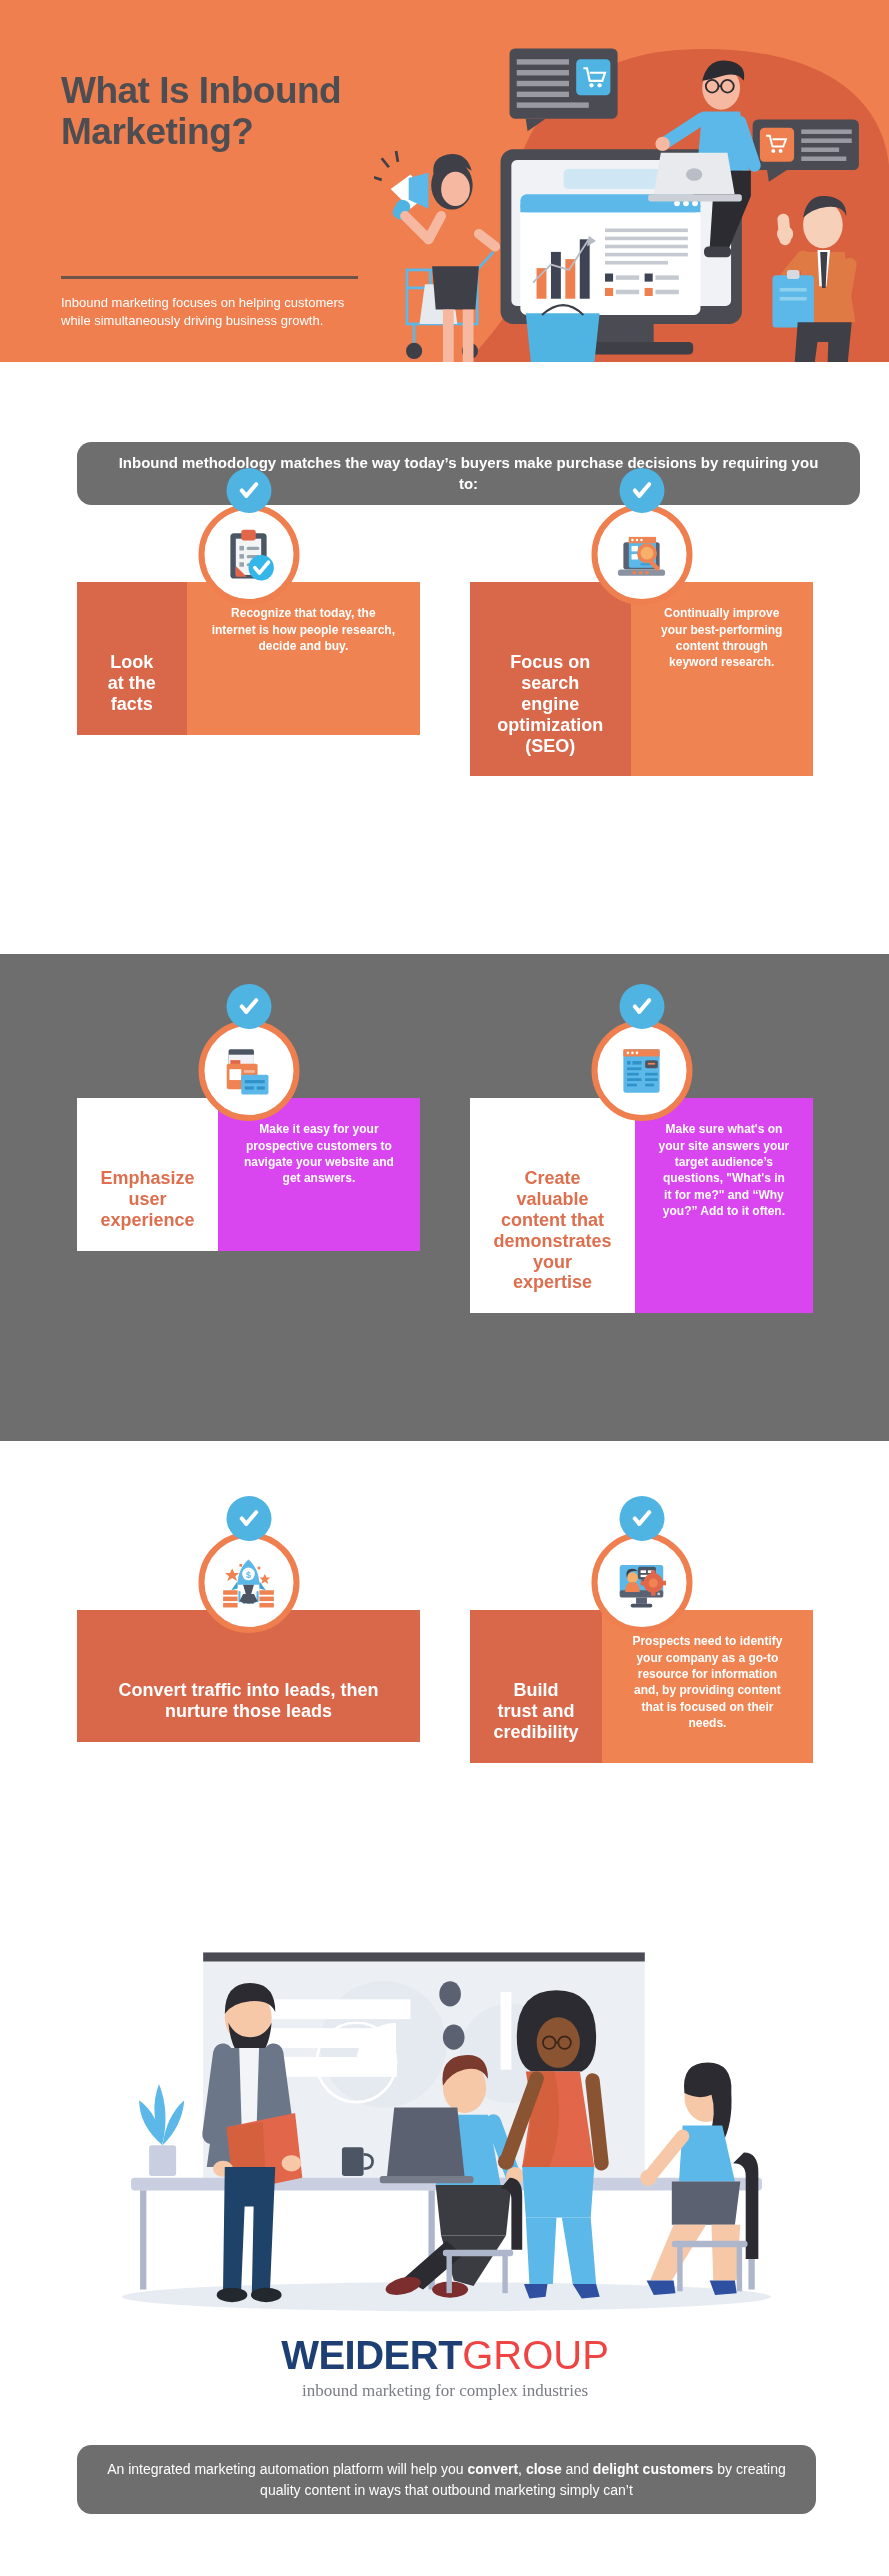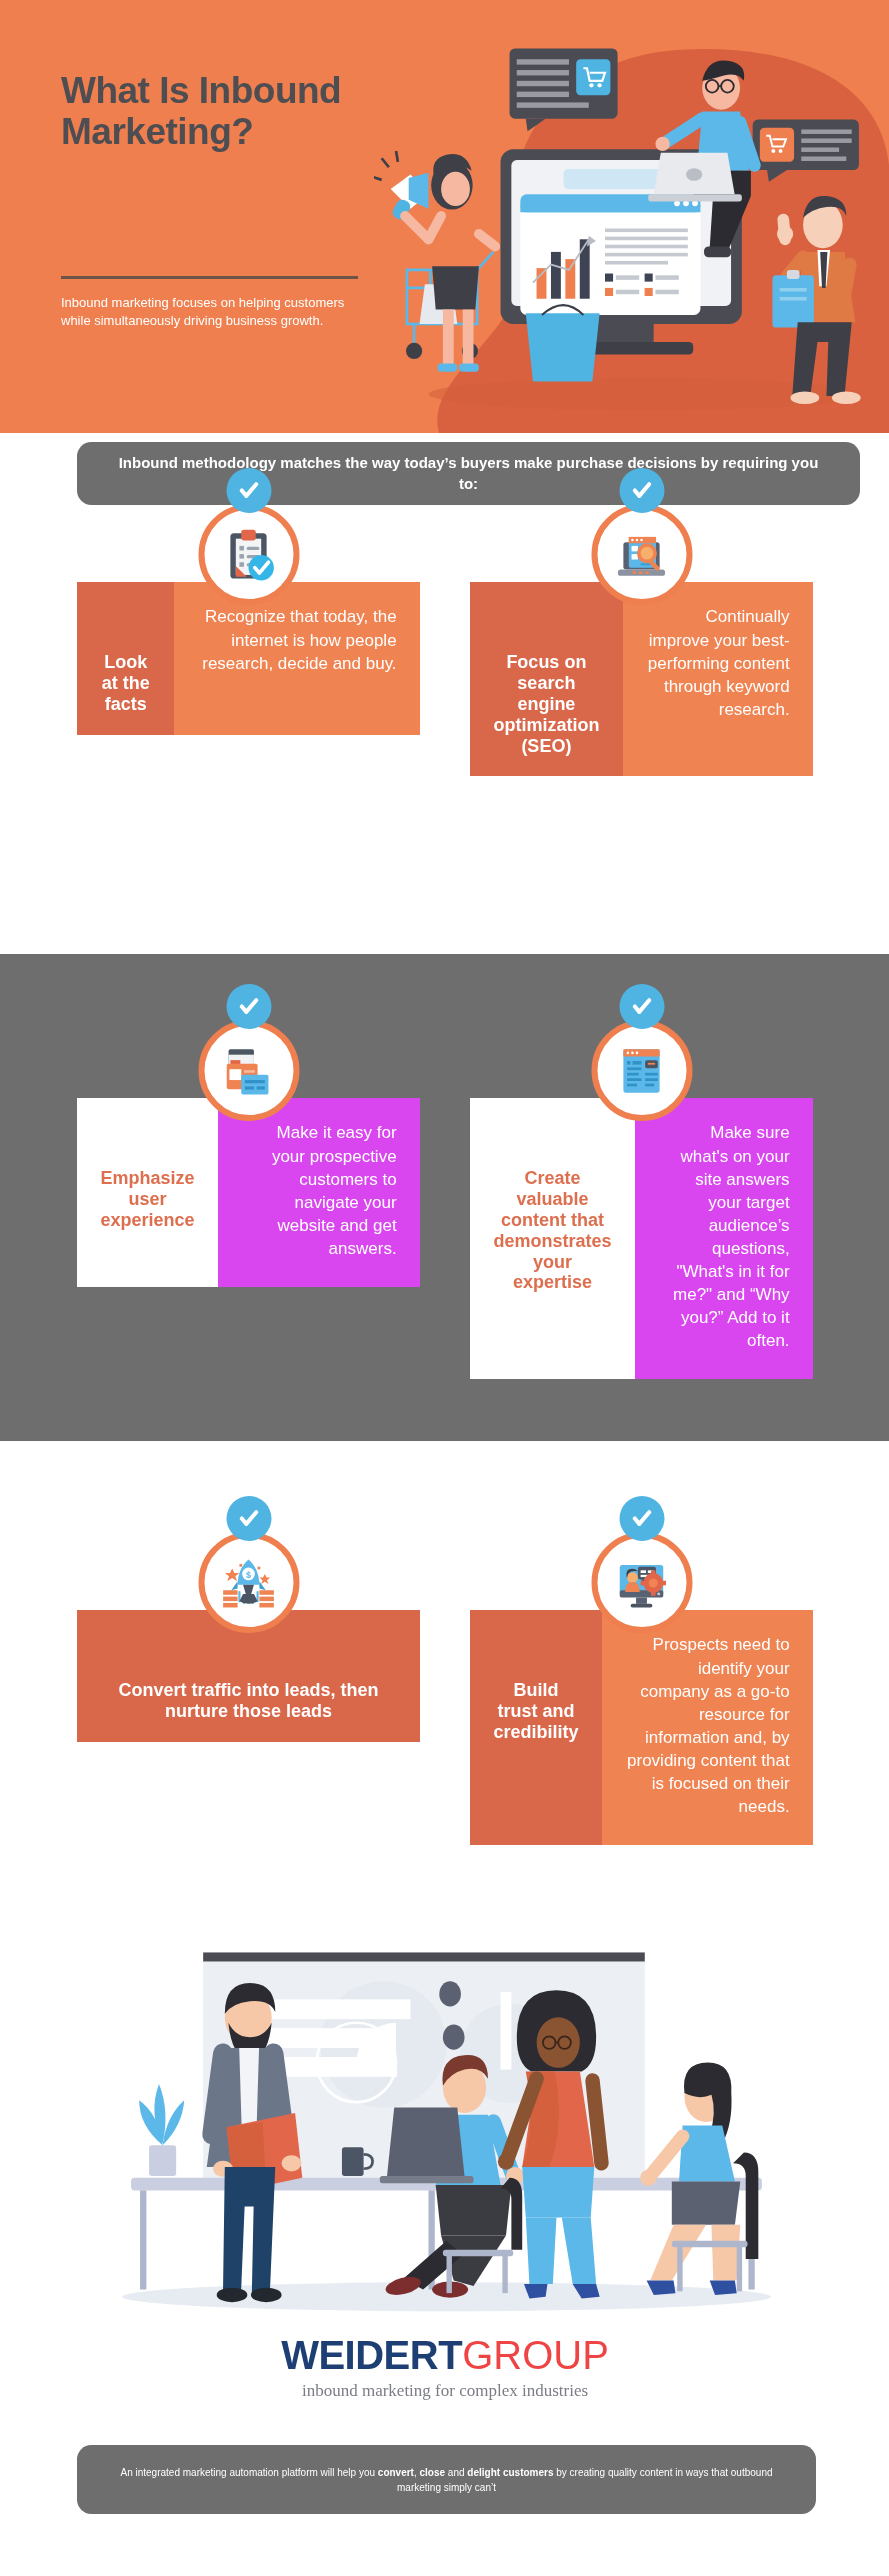--- a/index.html
+++ b/index.html
@@ -5,21 +5,21 @@
   * { margin:0; padding:0; box-sizing:border-box; }
   html, body { background:#ffffff; }
   body {
     width:890px; height:2576px; position:relative;
     font-family:"Liberation Sans", sans-serif;
     overflow:hidden;
   }
 
   
   #hero {
-    position:absolute; left:0; top:0; width:890px; height:433px;
+    position:absolute; left:0; top:0; width:890px; height:362px;
     background:#ef7f4e; overflow:hidden;
   }
   #hero-blob { position:absolute; right:0; top:27px; width:505px; height:406px; }
   #hero-art  { position:absolute; left:374px; top:25px; width:516px; height:407px; }
   #hero-title {
     position:absolute; left:61px; top:70px; width:297px;
     font-size:37px; line-height:1.12; font-weight:bold; color:#4d4d52;
     letter-spacing:-0.5px;
   }
   #hero-rule {
@@ -33,40 +33,40 @@
 
   
   .banner {
     position:absolute; background:#6e6e6e; border-radius:14.4px;
     color:#ffffff; font-weight:bold; text-align:center;
     display:flex; align-items:center; justify-content:center;
   }
   #banner-top { left:77px; top:442px; width:783px; height:63px;
                 font-size:15px; line-height:1.38; padding:0 31px; }
   #banner-bottom { left:77px; top:2445px; width:739px; height:69px;
-                font-size:10px; line-height:1.5; padding:0 27px; font-weight:normal; }
+                font-size:14px; line-height:1.5; padding:0 27px; font-weight:normal; }
   #banner-bottom b { font-weight:bold; }
 
   
   #sec-gray {
     position:absolute; left:0; top:954px; width:890px; height:487px;
     background:#6e6e6e;
   }
 
   
   .card {
     position:absolute; width:343px; display:flex; 
   }
   .card .head {
     padding:70px 23.4px 20px;
     text-align:center; font-weight:bold; line-height:1.16;
   }
   .card .body {
     padding:23.4px 23.4px 27px;
-    text-align:right; font-size:17px; line-height:1.36;
+    text-align:center; font-size:12px; line-height:1.36;font-weight:bold;
   }
   
   .card.orange .head { background:#d9674a; color:#ffffff; font-size:18px; }
   .card.orange .body { background:#ef8351; color:#ffffff; }
   
   .card.light .head { background:#ffffff; color:#dd6f4e; font-size:18px; }
   .card.light .body { background:#d946ef; color:#ffffff; }
 
   
   .medallion {

